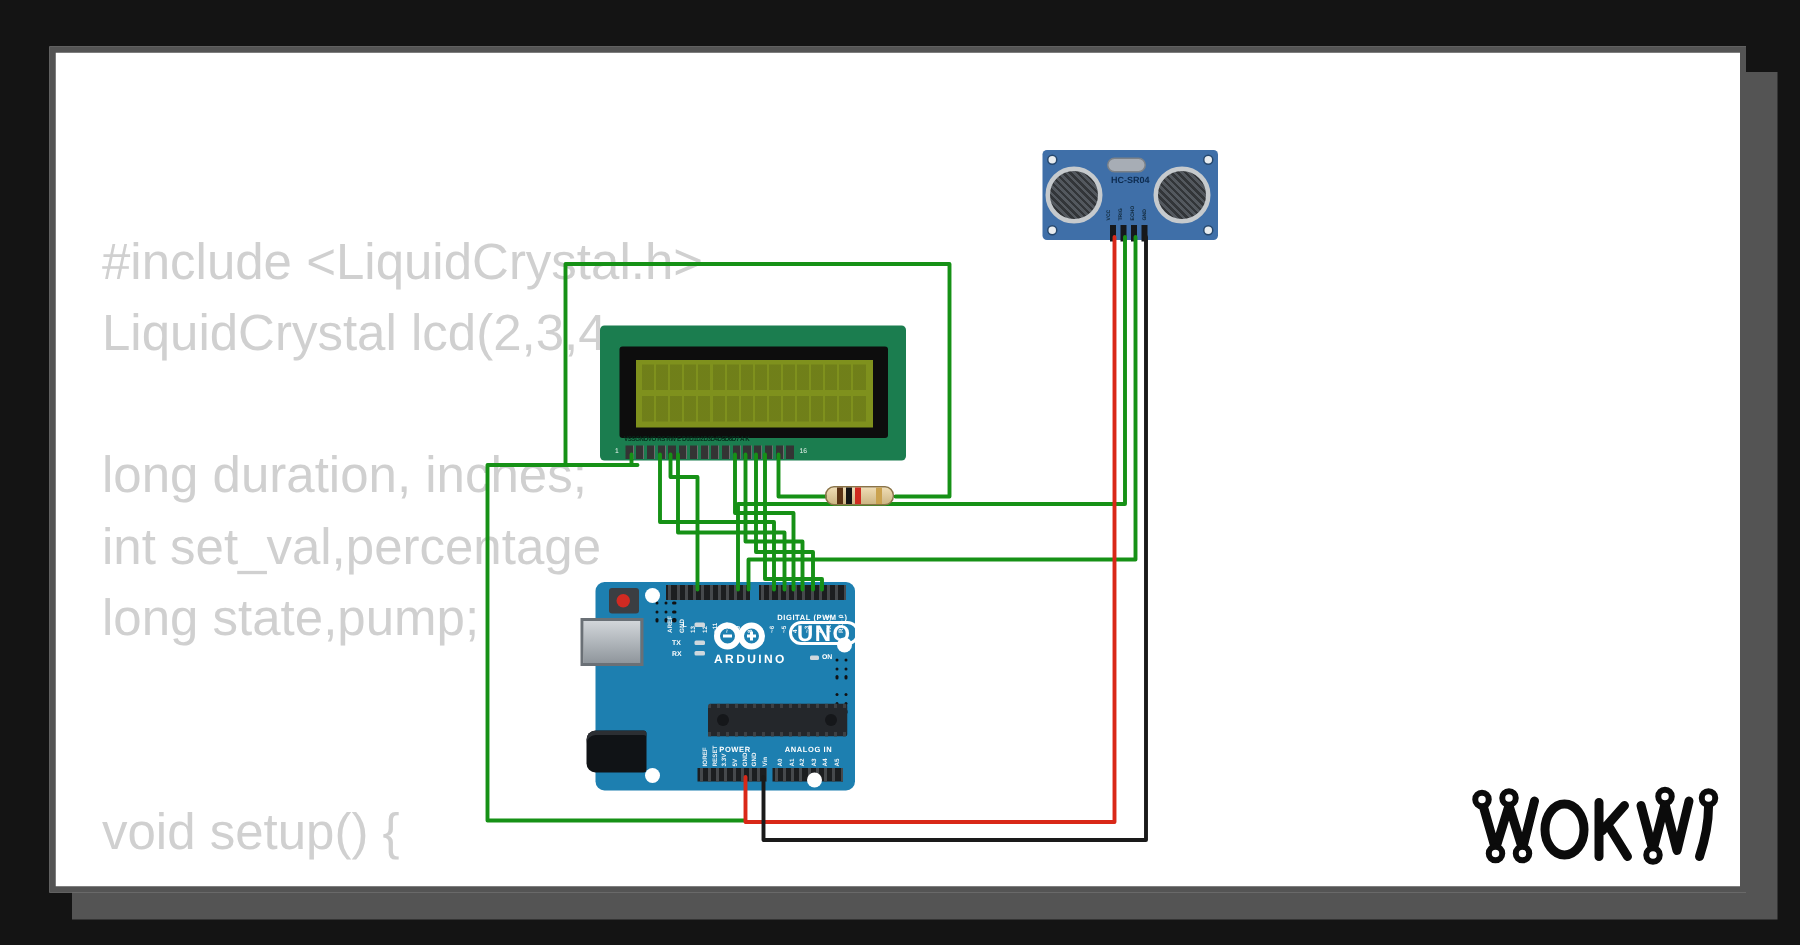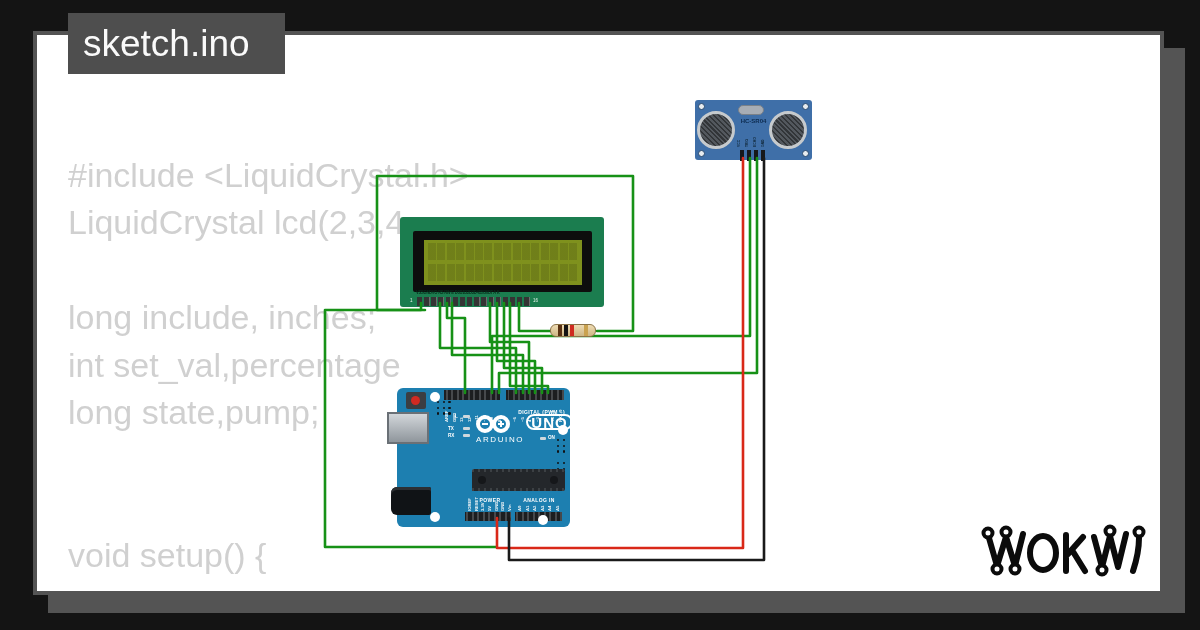--- a/index.html
+++ b/index.html
@@ -71,21 +71,21 @@
   #plabels{left:71px;top:104px;width:44px;height:19px}
   #alabels{left:121px;top:104px;width:42px;height:19px}
   .tinylbl{font-size:5px;font-weight:bold;color:#fff;letter-spacing:.4px;white-space:nowrap}
   #digital-lbl{left:100px;top:21px;width:68px;text-align:right}
   #power-lbl{left:77px;top:109px;width:32px;text-align:center}
   #analog-lbl{left:126px;top:109px;width:32px;text-align:center}
   .ledlbl{font-size:4.6px;font-weight:bold;color:#fff}
   .led{background:#cfd8dd;width:7px;height:3px;border-radius:1px}
   #uno-box{left:129px;top:26px;width:47px;height:16px;border:2px solid #fff;border-radius:10px;
     display:flex;align-items:center;justify-content:center;font-size:15px;font-weight:bold;letter-spacing:1px}
-  #arduino-lbl{left:79px;top:47px;font-size:8px;font-weight:normal;letter-spacing:1.6px}
+  #arduino-lbl{left:79px;top:47px;font-size:8px;font-weight:bold;letter-spacing:1.6px}
   #chip{left:75px;top:81px;width:93px;height:22px;background:#24272b;border-radius:2px;
     background-image:repeating-linear-gradient(90deg,#3c4044 0 2px,rgba(0,0,0,0) 2px 6px);
     background-size:100% 3px;background-repeat:no-repeat;background-position:0 0}
   #chip:after{content:"";position:absolute;left:0;bottom:0;width:100%;height:3px;
     background:repeating-linear-gradient(90deg,#3c4044 0 2px,rgba(0,0,0,0) 2px 6px)}
   #chip i{position:absolute;top:7px;width:8px;height:8px;border-radius:50%;background:#15171a}
   #usb{left:-10px;top:24px;width:42px;height:32px;background:linear-gradient(#d2d6da,#8f969c);
     border:2px solid #6a7076}
   #jack{left:-6px;top:99px;width:40px;height:28px;background:#101316;border-radius:6px 2px 2px 6px;
     box-shadow:inset 0 3px 0 #2c2f33}
@@ -110,21 +110,21 @@
 <div id="stage">
   <div id="shadow" class="abs"></div>
   <div id="canvas-bg" class="abs"></div>
 
   <div id="canvas-clip" class="abs">
     <div id="code">
       <div></div>
       <div>#include &lt;LiquidCrystal.h&gt;</div>
       <div>LiquidCrystal lcd(2,3,4,</div>
       <div></div>
-      <div>long include, inches;</div>
+      <div>long duration, inches;</div>
       <div>int set_val,percentage</div>
       <div>long state,pump;</div>
       <div></div>
       <div></div>
       <div>void setup() {</div>
     </div>
   </div>
 
   <div id="lcd" class="abs">
     <div id="lcd-bezel" class="abs"></div>
@@ -302,16 +302,13 @@
       <circle cx="24" cy="49" r="4.5"></circle>
       <circle cx="33" cy="12" r="4.5"></circle>
       <circle cx="42" cy="49" r="4.5"></circle>
       <circle cx="129" cy="50" r="4.5"></circle>
       <circle cx="137" cy="11" r="4.5"></circle>
       <circle cx="166" cy="12" r="4.5"></circle>
     </g>
   </svg>
 
   <div id="frame-border" class="abs"></div>
-  <div id="tab" class="abs">
-    <span>sketch.ino</span>
-  </div>
 </div>
 
 </body></html>

